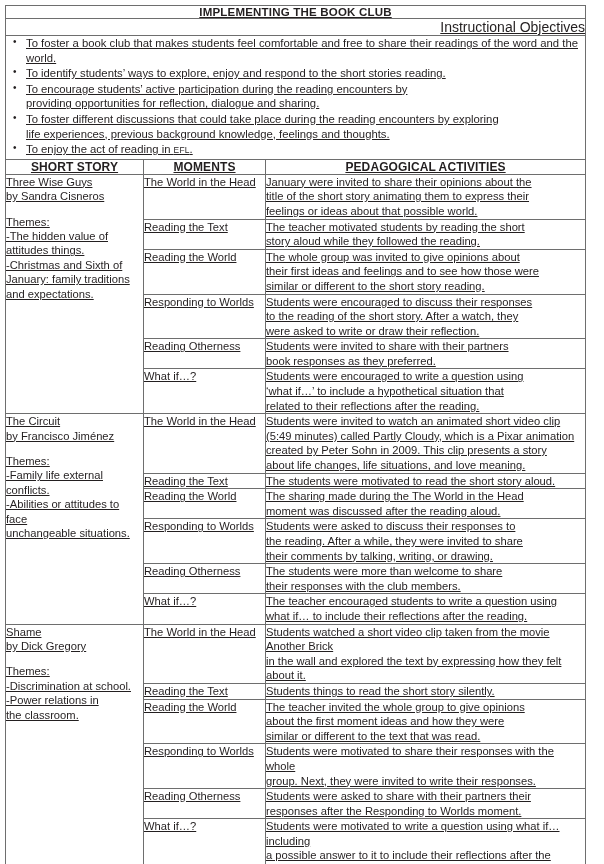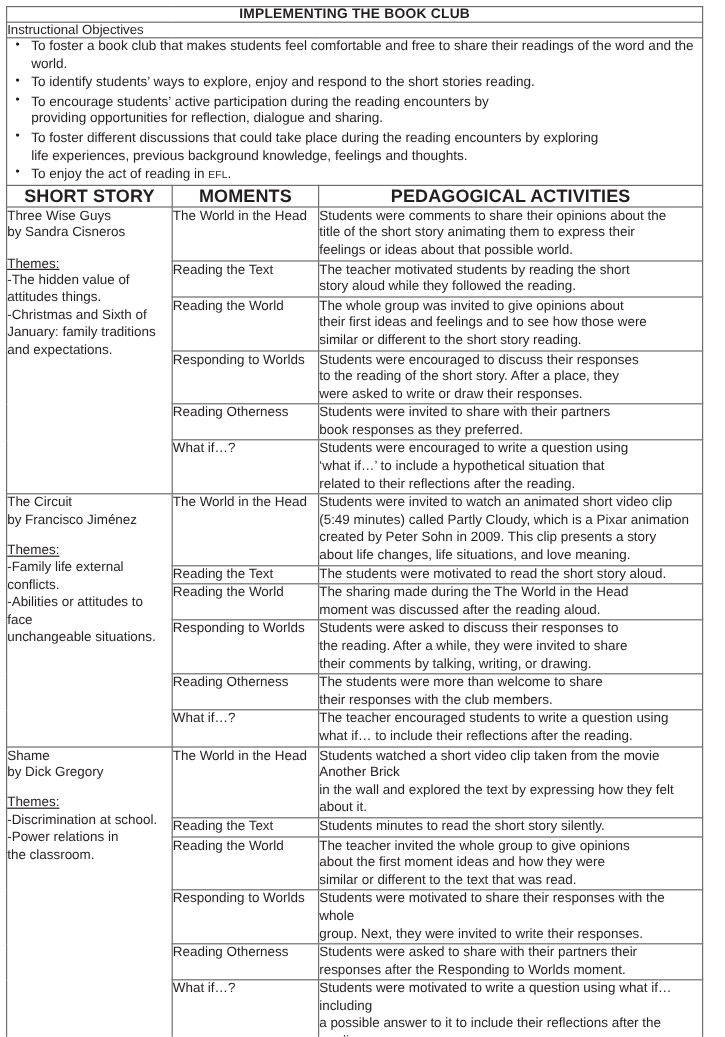--- a/index.html
+++ b/index.html
@@ -13,20 +13,21 @@
     font-family: "Liberation Sans", sans-serif;
     color: #231f20;
     overflow: hidden;
   }
   .page {
     position: relative;
     width: 604px;
     height: 864px;
     box-sizing: border-box;
     padding: 5px 19px 0 5px;
+    text-decoration: underline;
   }
   table.doc {
     width: 580px;
     border-collapse: collapse;
     table-layout: fixed;
     border: 1px solid #595959;
   }
   table.doc td {
     border: 1px solid #6e6e6e;
     vertical-align: top;
@@ -35,22 +36,23 @@
   
   .title-cell {
     text-align: center;
     font-weight: bold;
     font-size: 11.5px;
     letter-spacing: 0.2px;
     padding: 6px 4px 6px 4px;
   }
   
   .objectives-label {
-    font-size: 11px;
+    font-size: 14px;
     padding: 5px 6px 5px 7px;
+    text-align: right;
   }
   .objectives-list-cell {
     padding: 5px 6px 5px 7px;
   }
   ul.obj {
     margin: 0;
     padding: 0 0 0 20px;
     list-style: none;
   }
   ul.obj li {
@@ -69,21 +71,21 @@
   }
   .smallcaps {
     font-size: 8.4px;
     letter-spacing: 0.2px;
     margin-top: 32px;
   }
   
   .colhead {
     text-align: center;
     font-weight: bold;
-    font-size: 15px;
+    font-size: 12px;
     padding: 4px 3px 4px 3px;
     letter-spacing: 0.1px;
   }
   
   .story-cell {
     font-size: 11.2px;
     line-height: 14.4px;
     padding: 6px 5px 6px 7px;
   }
   .story-title-line { display: block; }
@@ -146,21 +148,21 @@
             <div class="themes-gap"></div>
             <span class="themes-label">Themes:</span>
             <span class="theme-line">-The hidden value of</span>
             <span class="theme-line">attitudes things.</span>
             <span class="theme-line">-Christmas and Sixth of</span>
             <span class="theme-line">January: family traditions</span>
             <span class="theme-line">and expectations.</span>
           </td>
           <td class="moment-cell">The World in the Head</td>
           <td class="activity-cell">
-            <span class="ln">Students were comments to share their opinions about the</span>
+            <span class="ln">January were invited to share their opinions about the</span>
             <span class="ln">title of the short story animating them to express their</span>
             <span class="ln">feelings or ideas about that possible world.</span>
           </td>
         </tr>
         <tr>
           <td class="moment-cell">Reading the Text</td>
           <td class="activity-cell">
             <span class="ln">The teacher motivated students by reading the short</span>
             <span class="ln">story aloud while they followed the reading.</span>
           </td>
@@ -170,22 +172,22 @@
           <td class="activity-cell">
             <span class="ln">The whole group was invited to give opinions about</span>
             <span class="ln">their first ideas and feelings and to see how those were</span>
             <span class="ln">similar or different to the short story reading.</span>
           </td>
         </tr>
         <tr>
           <td class="moment-cell">Responding to Worlds</td>
           <td class="activity-cell">
             <span class="ln">Students were encouraged to discuss their responses</span>
-            <span class="ln">to the reading of the short story. After a place, they</span>
-            <span class="ln">were asked to write or draw their responses.</span>
+            <span class="ln">to the reading of the short story. After a watch, they</span>
+            <span class="ln">were asked to write or draw their reflection.</span>
           </td>
         </tr>
         <tr>
           <td class="moment-cell">Reading Otherness</td>
           <td class="activity-cell">
             <span class="ln">Students were invited to share with their partners</span>
             <span class="ln">book responses as they preferred.</span>
           </td>
         </tr>
         <tr>
@@ -261,21 +263,21 @@
           </td>
           <td class="moment-cell">The World in the Head</td>
           <td class="activity-cell">
             <span class="ln">Students watched a short video clip taken from the movie Another Brick</span>
             <span class="ln">in the wall and explored the text by expressing how they felt about it.</span>
           </td>
         </tr>
         <tr>
           <td class="moment-cell">Reading the Text</td>
           <td class="activity-cell">
-            <span class="ln">Students minutes to read the short story silently.</span>
+            <span class="ln">Students things to read the short story silently.</span>
           </td>
         </tr>
         <tr>
           <td class="moment-cell">Reading the World</td>
           <td class="activity-cell">
             <span class="ln">The teacher invited the whole group to give opinions</span>
             <span class="ln">about the first moment ideas and how they were</span>
             <span class="ln">similar or different to the text that was read.</span>
           </td>
         </tr>

